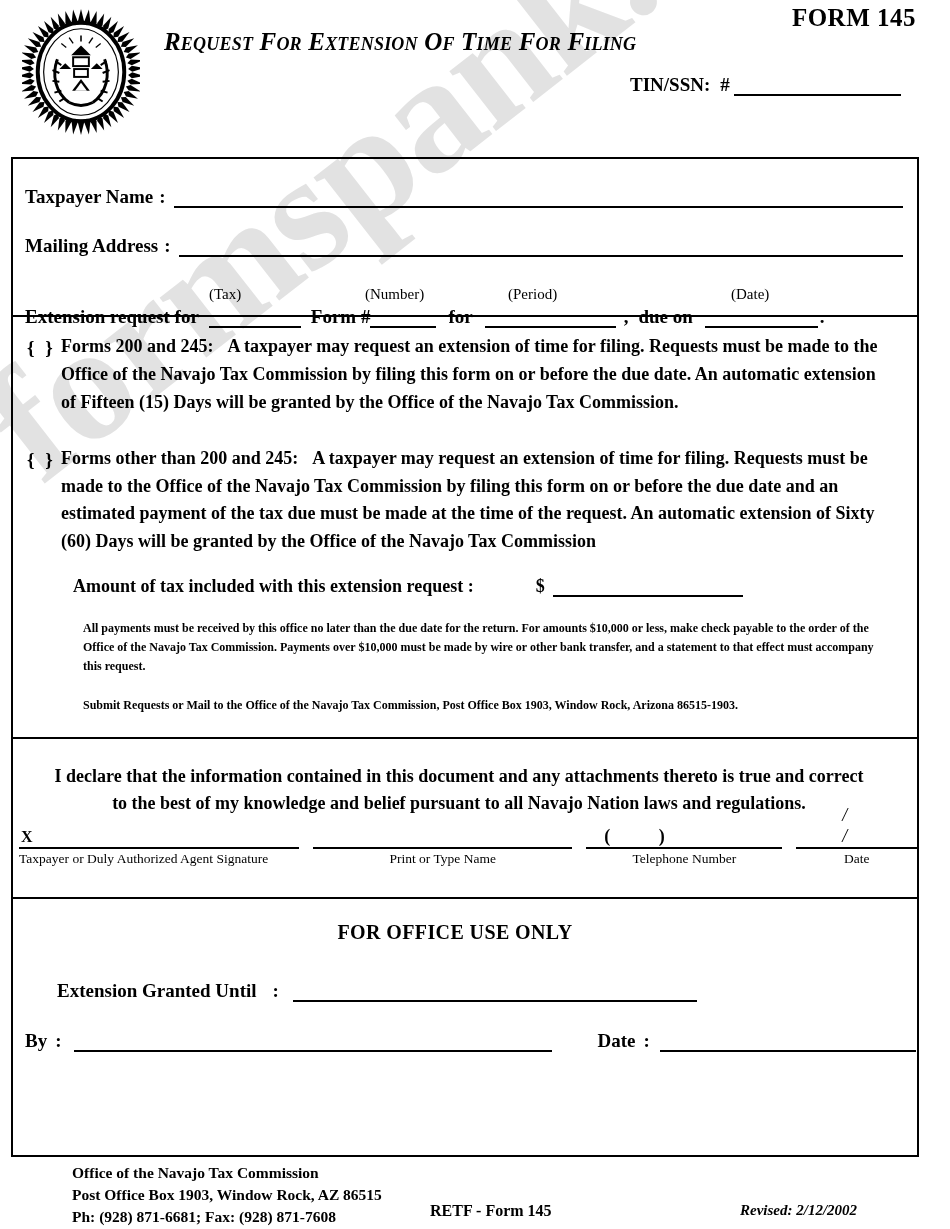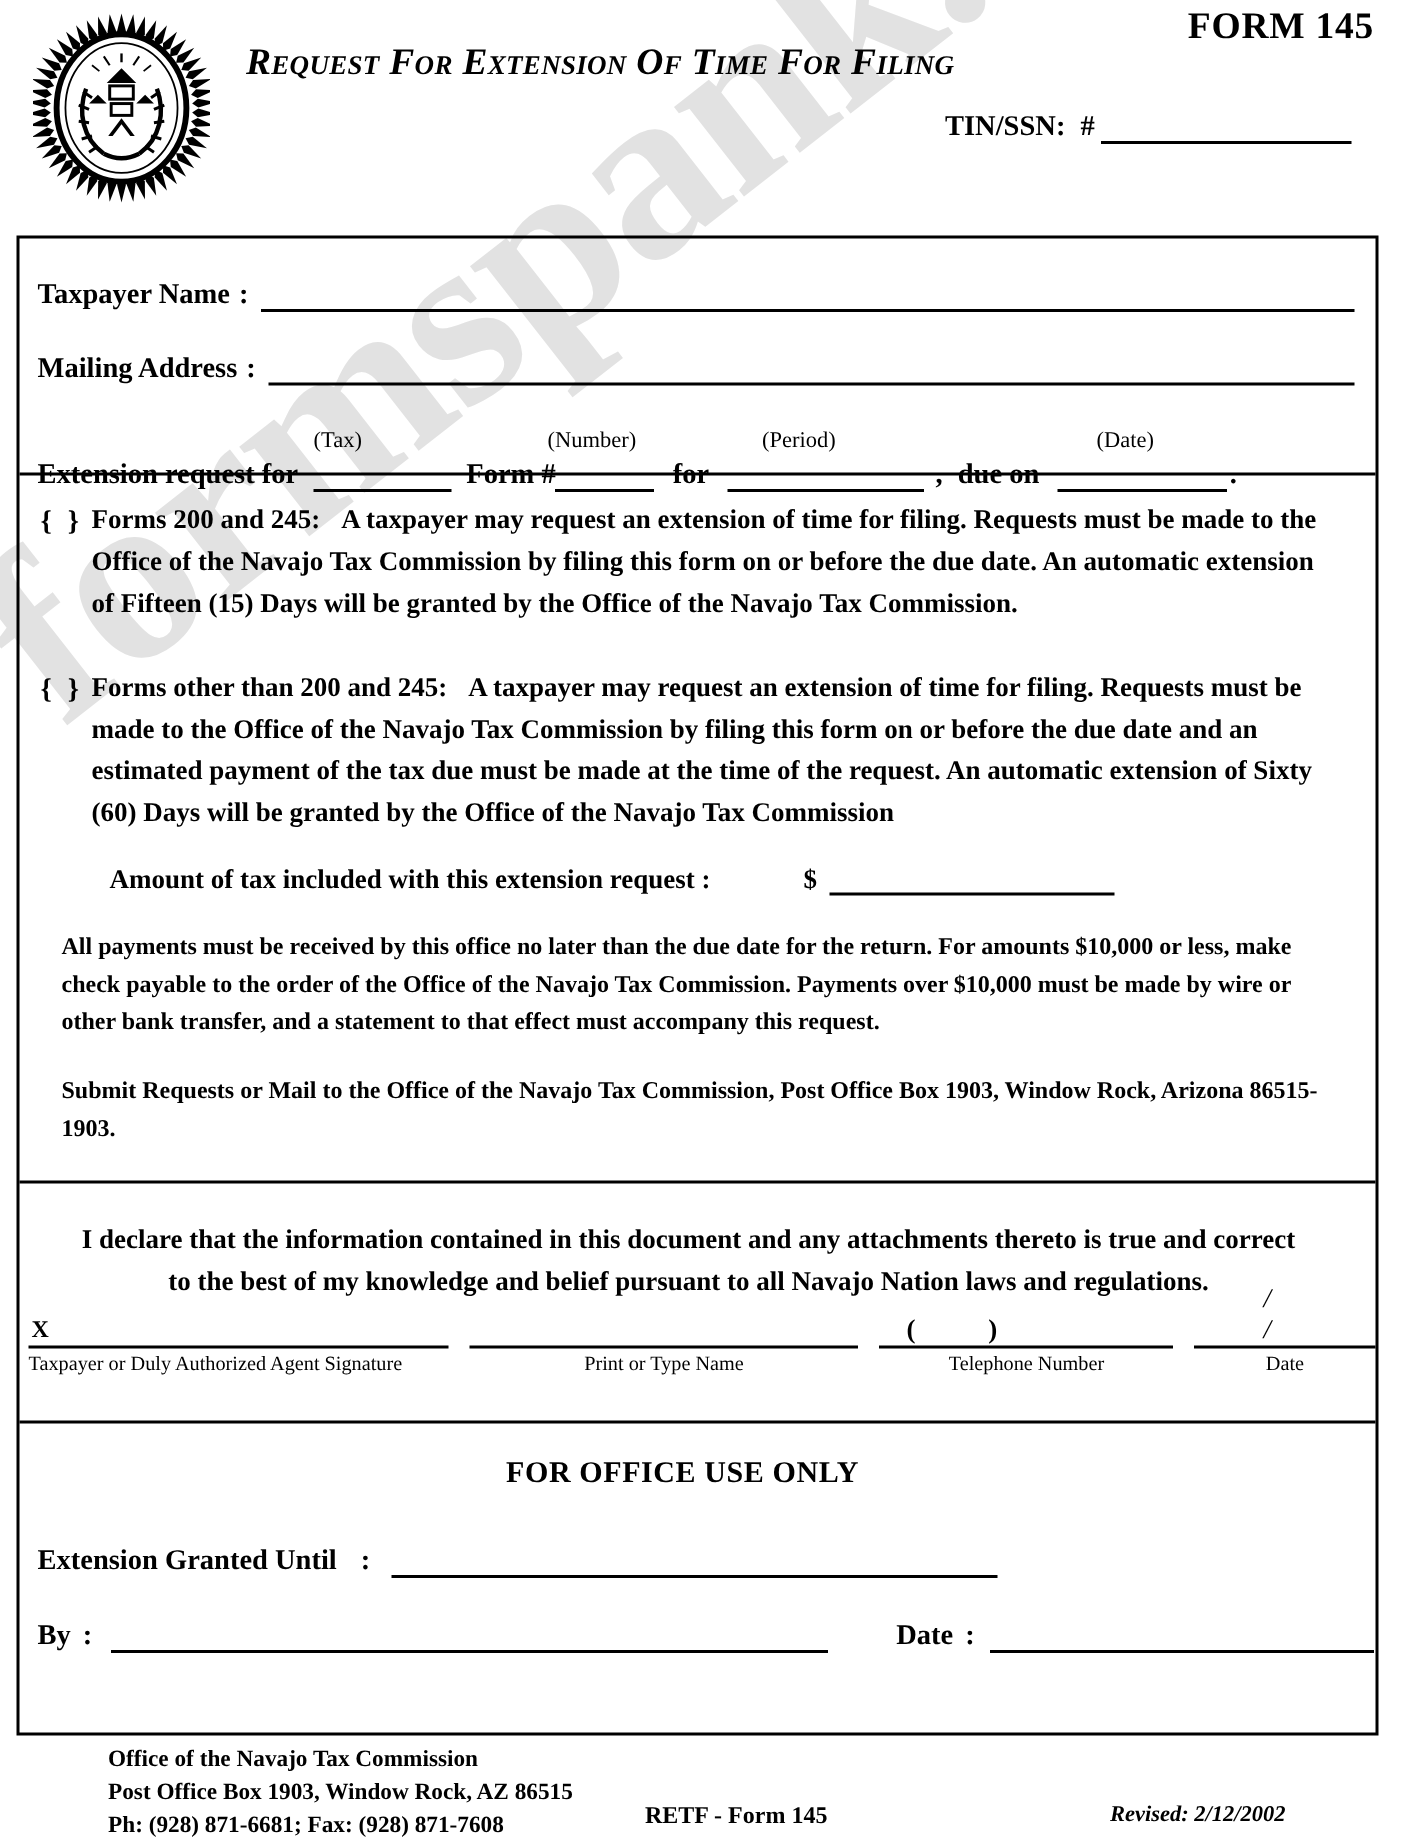--- a/index.html
+++ b/index.html
@@ -194,23 +194,23 @@
   }
   .amount-line .dollar { margin-left: 62px; margin-right: 8px; }
   .amount-line .amt-blank {
     display: inline-block;
     width: 190px;
     border-bottom: 2px solid #000;
     height: 16px;
   }
 
   .para {
-    padding-left: 28px;
+    padding-left: 70px;
     padding-right: 28px;
-    font-size: 16px;
+    font-size: 12px;
     font-weight: 700;
     line-height: 1.57;
     margin-bottom: 20px;
   }
   .para.last { margin-bottom: 6px; }
 
   
   #sect-declaration {
     padding: 16px 0 0 0;
     position: relative;
@@ -284,20 +284,21 @@
     letter-spacing: 0.4px;
     padding-right: 20px;
   }
   #granted-row {
     display: flex;
     align-items: flex-end;
     padding-left: 12px;
     margin-top: 36px;
     font-size: 19px;
     font-weight: 700;
+    margin-left: 32px;
   }
   #granted-row .g-colon { margin: 0 14px 0 16px; }
   #granted-row .g-line {
     display: inline-block;
     width: 404px;
     border-bottom: 2.5px solid #000;
     height: 16px;
   }
   #granted-cap {
     font-size: 15px;

